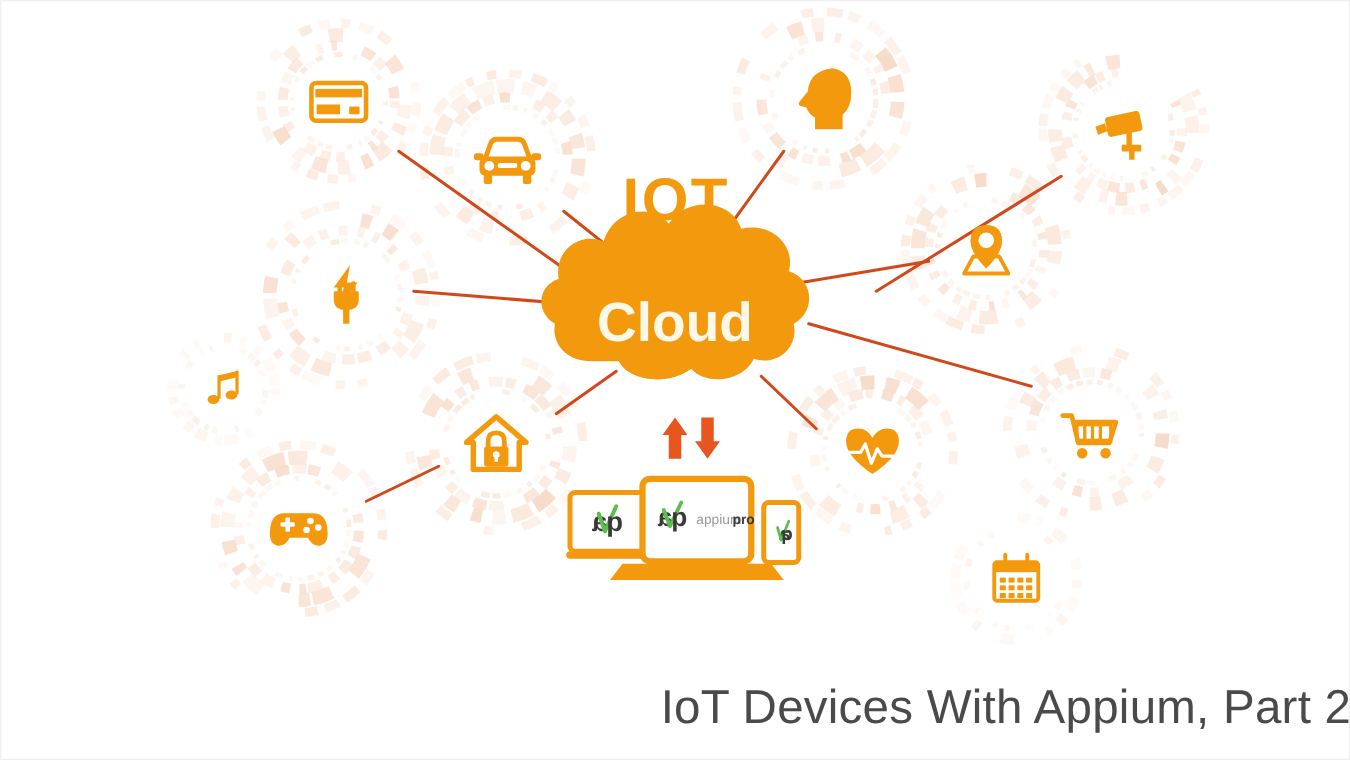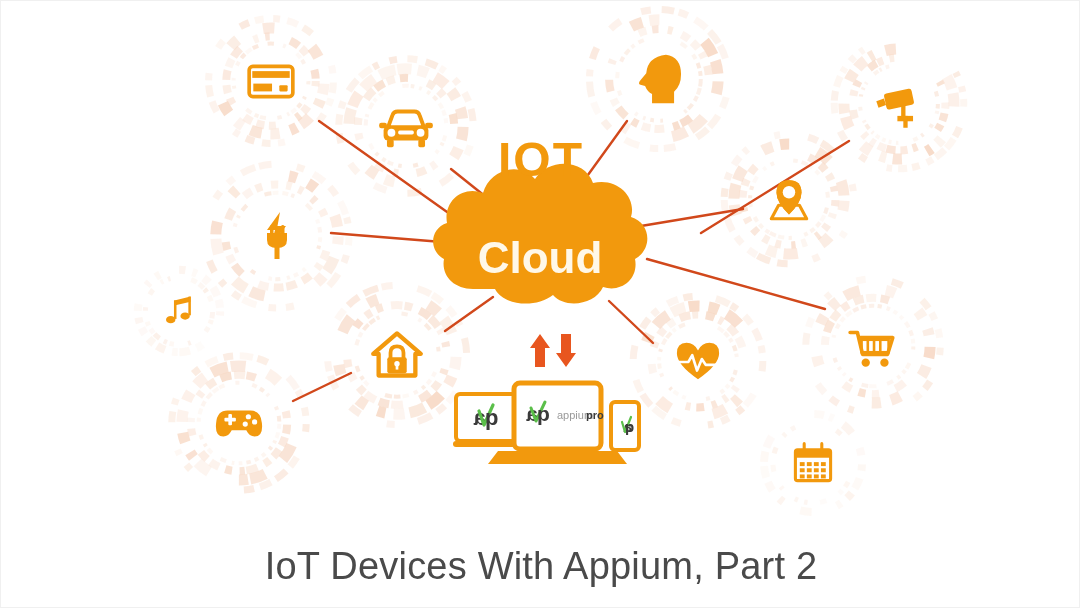--- a/index.html
+++ b/index.html
@@ -27,21 +27,21 @@
     height: 520px;
   }
   #caption {
     position: absolute;
     left: 0;
     top: 522px;
     width: 1080px;
     height: 86px;
     display: flex;
     align-items: center;
-    justify-content: center;
+    justify-content: flex-end;
   }
   #caption-text {
     font-family: "Liberation Sans", sans-serif;
     font-size: 38px;
     font-weight: 400;
     color: #4a4a4a;
     letter-spacing: 0.2px;
     white-space: nowrap;
   }
   svg { display: block; }

